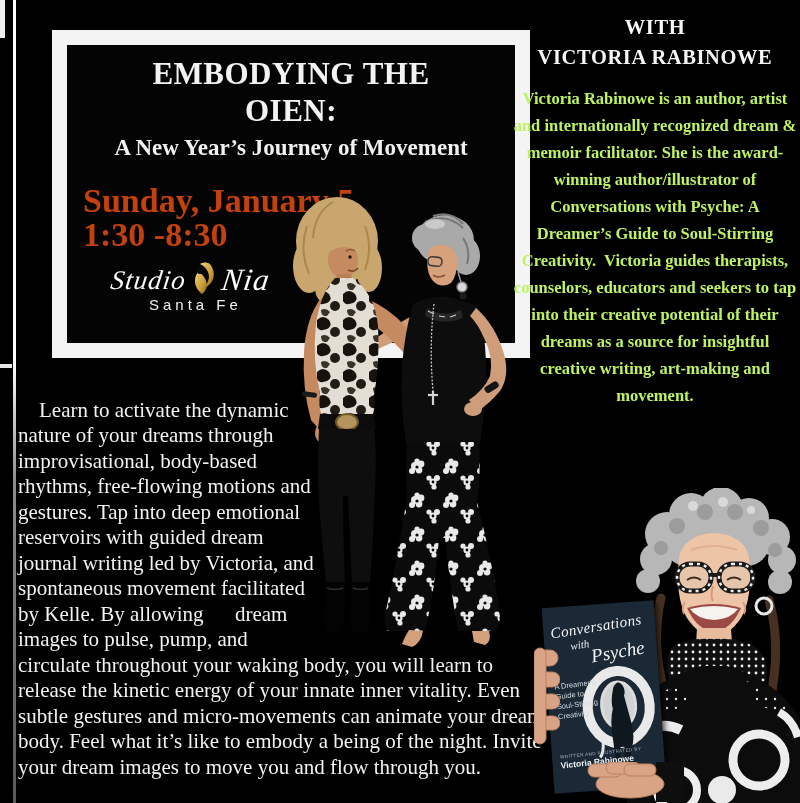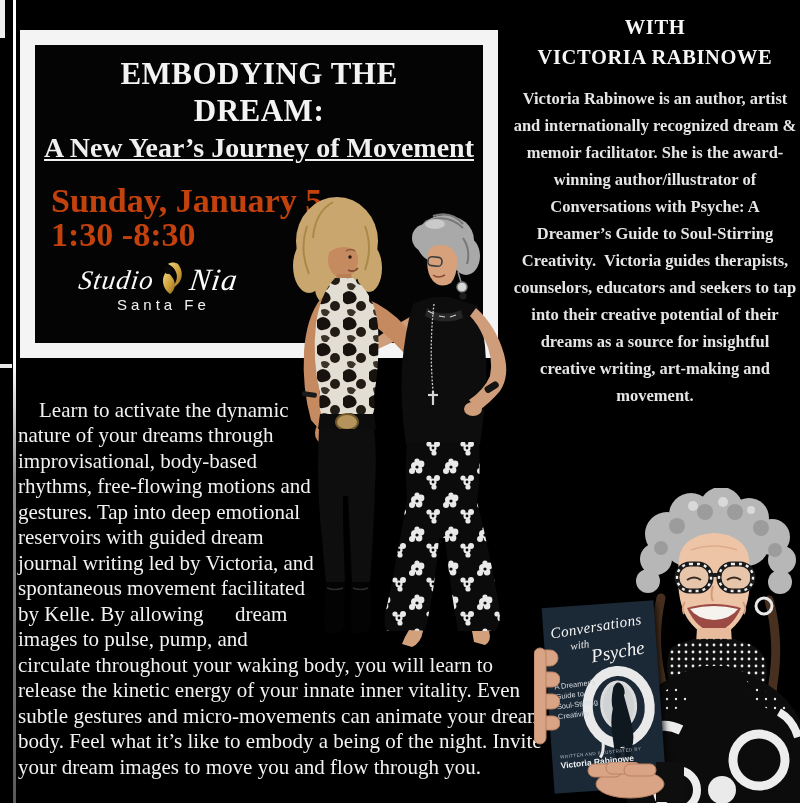--- a/index.html
+++ b/index.html
@@ -6,37 +6,37 @@
   .poster{position:relative;width:800px;height:803px;background:#000;overflow:hidden;
           font-family:"Liberation Serif","DejaVu Serif",serif;color:#f5f5f5;}
 
   
   .frame-line{position:absolute;left:13px;top:0;width:3px;height:803px;
               background:linear-gradient(#ffffff 0%,#ffffff 45%,rgba(255,255,255,.55) 60%,rgba(255,255,255,.35) 100%);z-index:1;}
   .frame-corner{position:absolute;left:0;top:0;width:5px;height:38px;background:#efefef;z-index:1;}
   .frame-tick{position:absolute;left:0;top:364px;width:12px;height:4px;background:#e8e8e8;z-index:1;}
 
   
-  .title-box{position:absolute;left:20px;top:30px;width:478px;height:328px;box-sizing:border-box;
+  .title-box{position:absolute;left:52px;top:30px;width:478px;height:328px;box-sizing:border-box;
              background:#040404;border:15px solid #f4f4f4;z-index:2;box-shadow:0 0 0 2px #000;}
   .title-box h1{margin:10px 8px 0;text-align:center;font-size:31px;line-height:37px;
                 font-weight:bold;letter-spacing:.5px;color:#f3f3f3;}
-  .subtitle{margin-top:4px;text-align:center;font-size:28px;line-height:29px;font-weight:bold;color:#f0f0f0;text-decoration:underline;}
+  .subtitle{margin-top:4px;text-align:center;font-size:23px;line-height:29px;font-weight:bold;color:#f0f0f0;}
   .date-block{margin:22px 0 0 16px;font-size:34px;line-height:34px;font-weight:bold;color:#c2410c;}
   .logo{margin:10px 0 0 44px;position:relative;}
   .logo-row{display:flex;align-items:center;gap:4px;}
   .logo-script{font-style:italic;font-size:27px;letter-spacing:1px;color:#fbfbfb;transform:skewX(-8deg);}
   .logo-nia{font-size:31px;}
   .logo-loc{font-size:15px;letter-spacing:4px;color:#f2f2f2;font-family:"Liberation Sans",sans-serif;
             margin:-2px 0 0 38px;}
 
   
   .right-col{position:absolute;left:512px;top:12px;width:286px;text-align:center;z-index:2;}
   .with-head{font-weight:bold;font-size:20.5px;line-height:30px;letter-spacing:.6px;color:#f6f6f6;}
-  .bio{margin-top:13px;font-weight:bold;font-size:16.5px;line-height:27px;color:#e5e5e5;white-space:pre-wrap;}
+  .bio{margin-top:13px;font-weight:bold;font-size:16.5px;line-height:27px;color:#bef264;white-space:pre-wrap;}
 
   
   .description{position:absolute;left:18px;top:372px;width:537px;z-index:4;
                font-size:21px;line-height:25.5px;color:#f2f2f2;white-space:pre-wrap;}
   .photo-spacer{float:right;width:240px;height:252px;}
 
   
   .dancers{position:absolute;left:237px;top:186px;z-index:3;}
   .victoria{position:absolute;left:627px;top:488px;z-index:2;}
 
@@ -65,21 +65,21 @@
 
 <div class="poster">
 
   <div class="frame-line"></div>
   <div class="frame-corner"></div>
   <div class="frame-tick"></div>
 
   <section class="title-box">
     <h1>
       <span style="display:block">EMBODYING THE</span>
-      <span style="display:block">DREAM:</span>
+      <span style="display:block">OIEN:</span>
     </h1>
     <div class="subtitle">
       <span style="display:block">A New Year’s Journey of Movement</span>
     </div>
     <div class="date-block">
       <span style="display:block">Sunday, January 5,</span>
       <span style="display:block">1:30 -8:30</span>
     </div>
     <div class="logo">
       <div class="logo-row">

